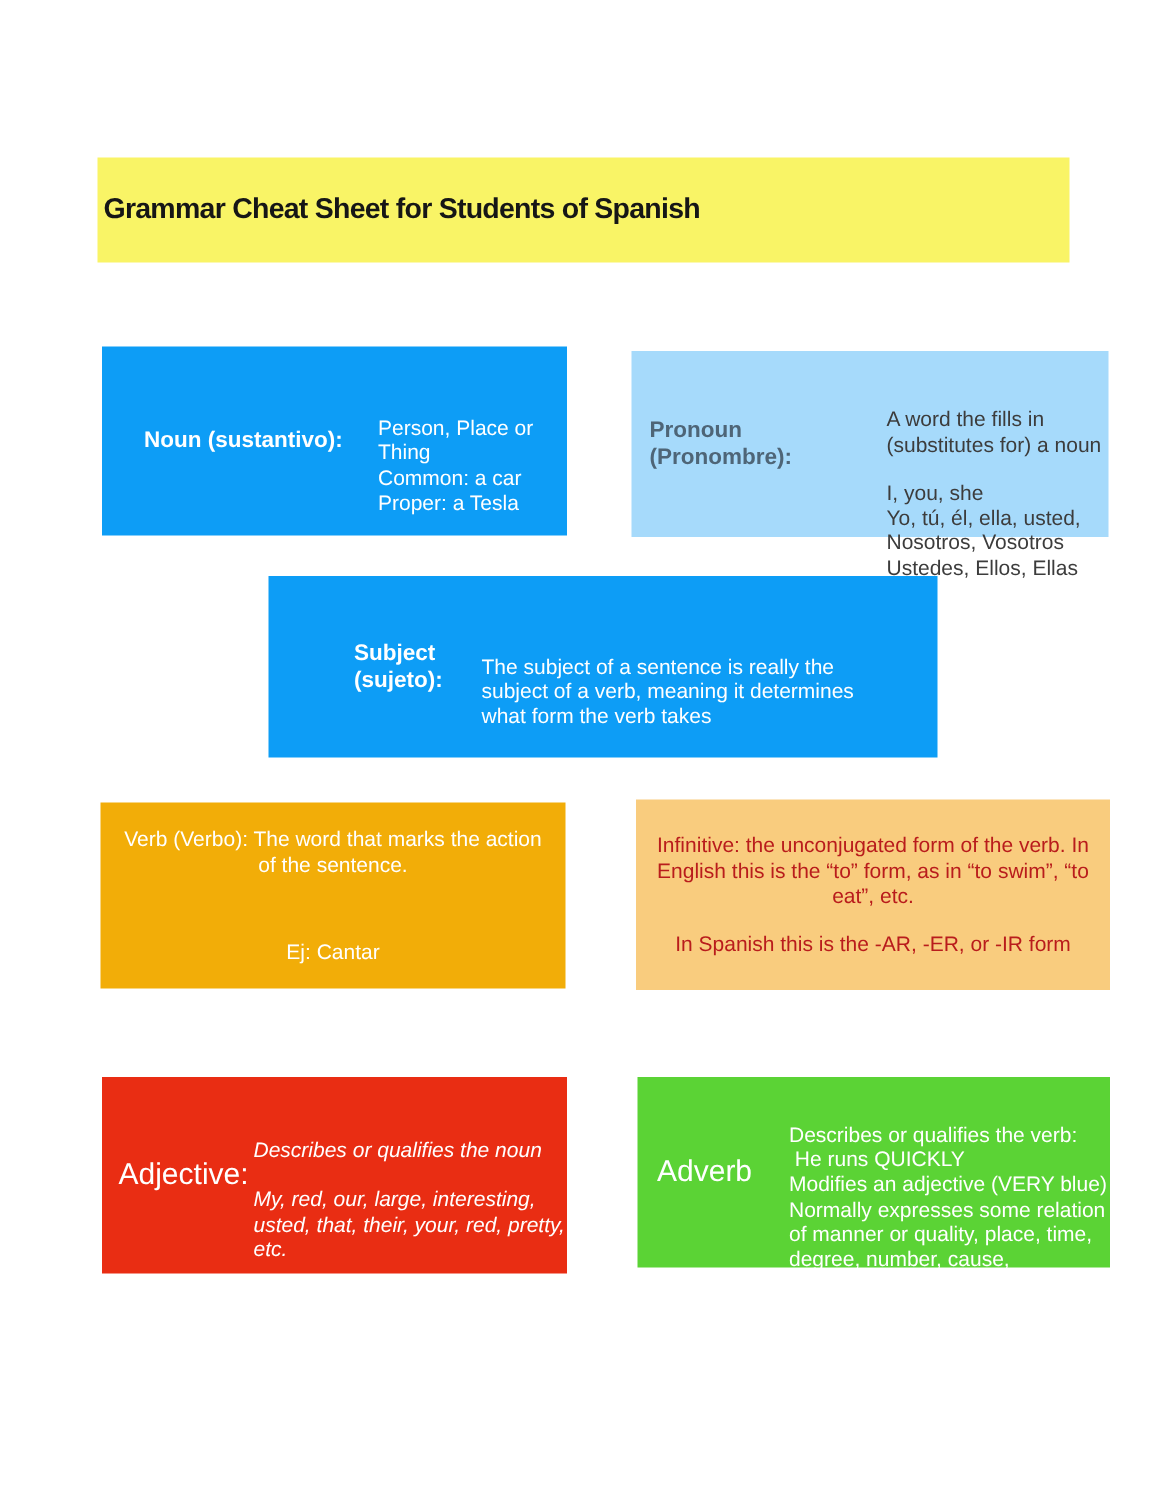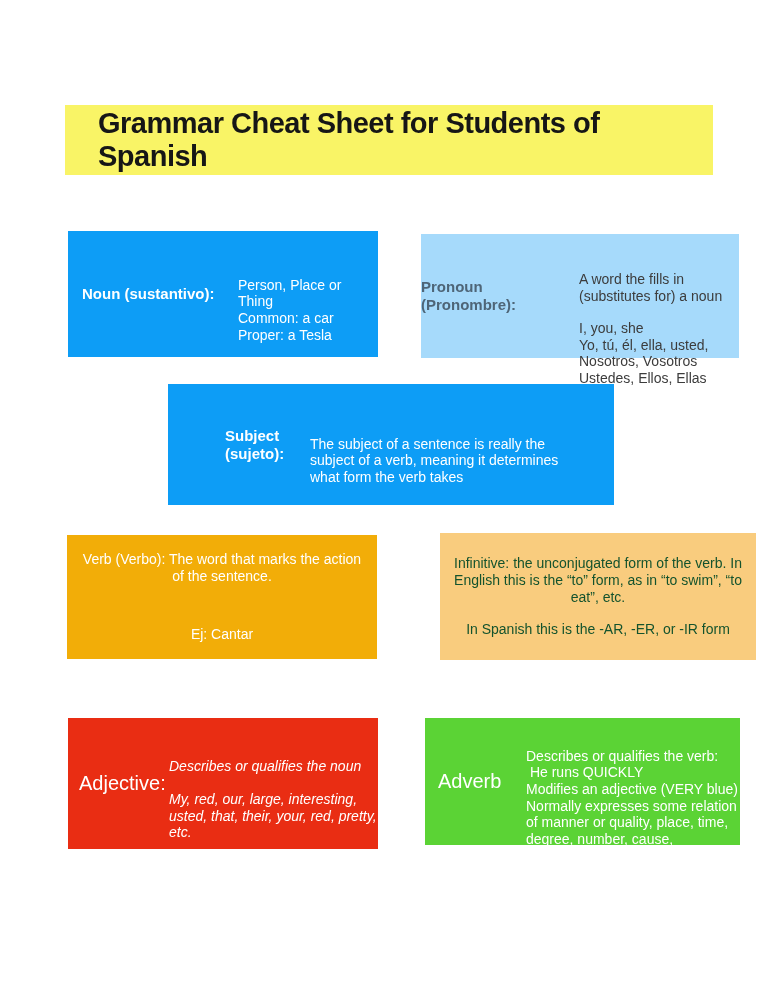--- a/index.html
+++ b/index.html
@@ -14,22 +14,22 @@
   }
   .banner {
     position: absolute;
     left: 65px; top: 105px;
     width: 648px; height: 70px;
     display: flex;
     align-items: center;
   }
   .banner h1 {
     margin: 0;
-    padding-left: 33px;
-    font-size: 29px;
+    padding-left: 4px;
+    font-size: 19px;
     font-weight: bold;
     letter-spacing: -0.5px;
     color: #161616;
   }
   .box {
     position: absolute;
     display: flex;
     font-size: 14px;
     line-height: 1.18;
   }
@@ -38,30 +38,30 @@
     align-items: center;
     flex: none;
   }
   .bold-label { font-weight: bold; font-size: 15px; }
   .plain-label { font-weight: normal; font-size: 20px; }
   .body-col { flex: none; margin-top: 32px; }
   .gap-top { margin-top: 16px; }
 
   
   #noun { left: 68px; top: 231px; width: 310px; height: 126px; }
-  #noun .label-col { padding-left: 2px; width: 150px; margin-left: 12px; }
+  #noun .label-col { padding-left: 28px; width: 150px; }
   #noun .body-col { width: 132px; margin-left: 6px; align-self: center; }
 
   
   #pronoun { left: 421px; top: 234px; width: 318px; height: 124px; }
-  #pronoun .label-col { width: 120px; }
+  #pronoun .label-col { padding-left: 12px; width: 120px; }
   #pronoun .body-col { width: 164px; margin-left: 38px; padding-top: 5px; }
 
   
-  #subject { left: 168px; top: 384px; width: 446px; height: 121px; }
+  #subject { left: 179px; top: 384px; width: 446px; height: 121px; }
   #subject .label-col { padding-left: 57px; width: 142px; box-sizing: border-box; }
   #subject .body-col { width: 258px; align-self: center; }
 
   
   .center-box {
     flex-direction: column;
     justify-content: center;
     text-align: center;
   }
   #verb { left: 67px; top: 535px; width: 310px; height: 124px; padding: 0 14px; box-sizing: border-box; gap: 26px; }
@@ -112,21 +112,21 @@
   <section class="box" id="subject" style="background-color: rgb(13, 157, 246); color: rgb(255, 255, 255);">
     <div class="label-col bold-label">Subject (sujeto):</div>
     <div class="body-col">The subject of a sentence is really the subject of a verb, meaning it determines what form the verb takes</div>
   </section>
 
   <section class="box center-box" id="verb" style="background-color: rgb(242, 173, 8); color: rgb(255, 255, 255);">
     <div class="line">Verb (Verbo): The word that marks the action of the sentence.</div>
     <div class="line gap-top">Ej: Cantar</div>
   </section>
 
-  <section class="box center-box" id="infinitive" style="background-color: rgb(249, 204, 126); color: #14532d; margin-left: 16px;">
+  <section class="box center-box" id="infinitive" style="background-color: rgb(249, 204, 126); color: #b91c1c;">
     <div class="line">Infinitive: the unconjugated form of the verb. In English this is the “to” form, as in “to swim”, “to eat”, etc.</div>
     <div class="line gap-top">In Spanish this is the -AR, -ER, or -IR form</div>
   </section>
 
   <section class="box" id="adjective" style="background-color: rgb(233, 45, 19); color: rgb(255, 255, 255);">
     <div class="label-col plain-label">Adjective:</div>
     <div class="body-col">
       <div class="line">Describes or qualifies the noun</div>
       <div class="line gap-top">My, red, our, large, interesting, usted, that, their, your, red, pretty, etc.</div>
     </div>

